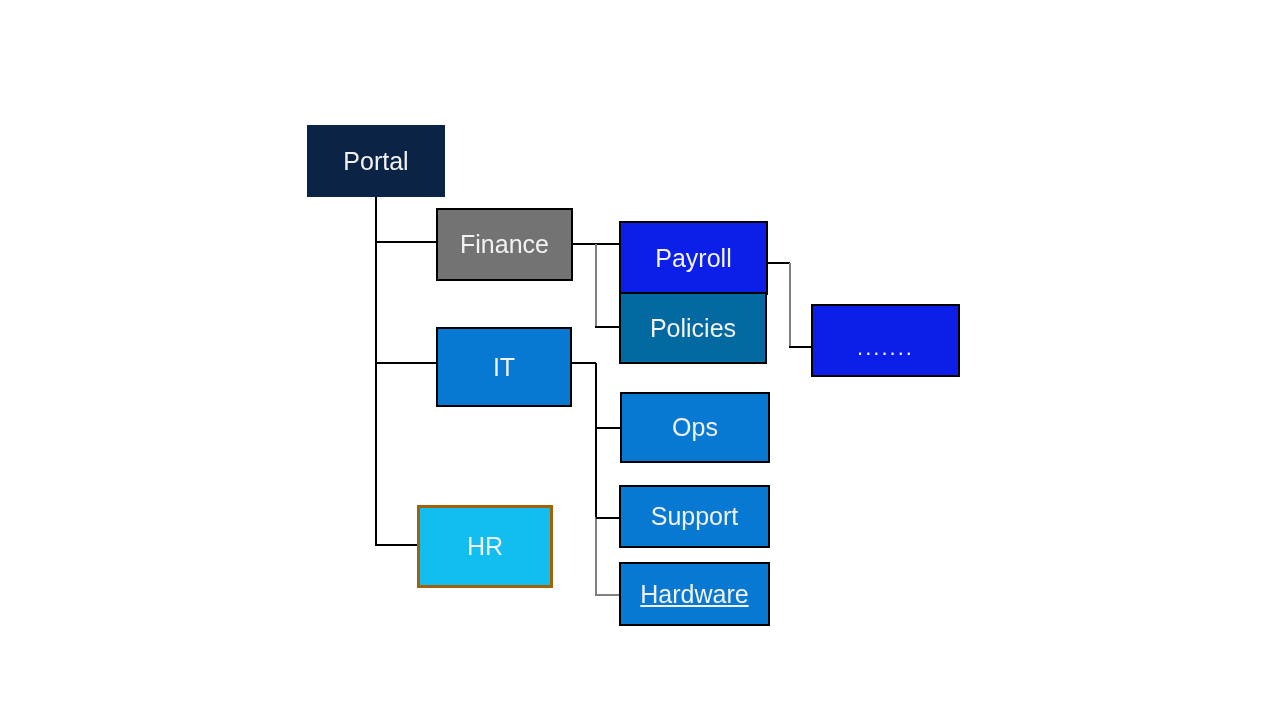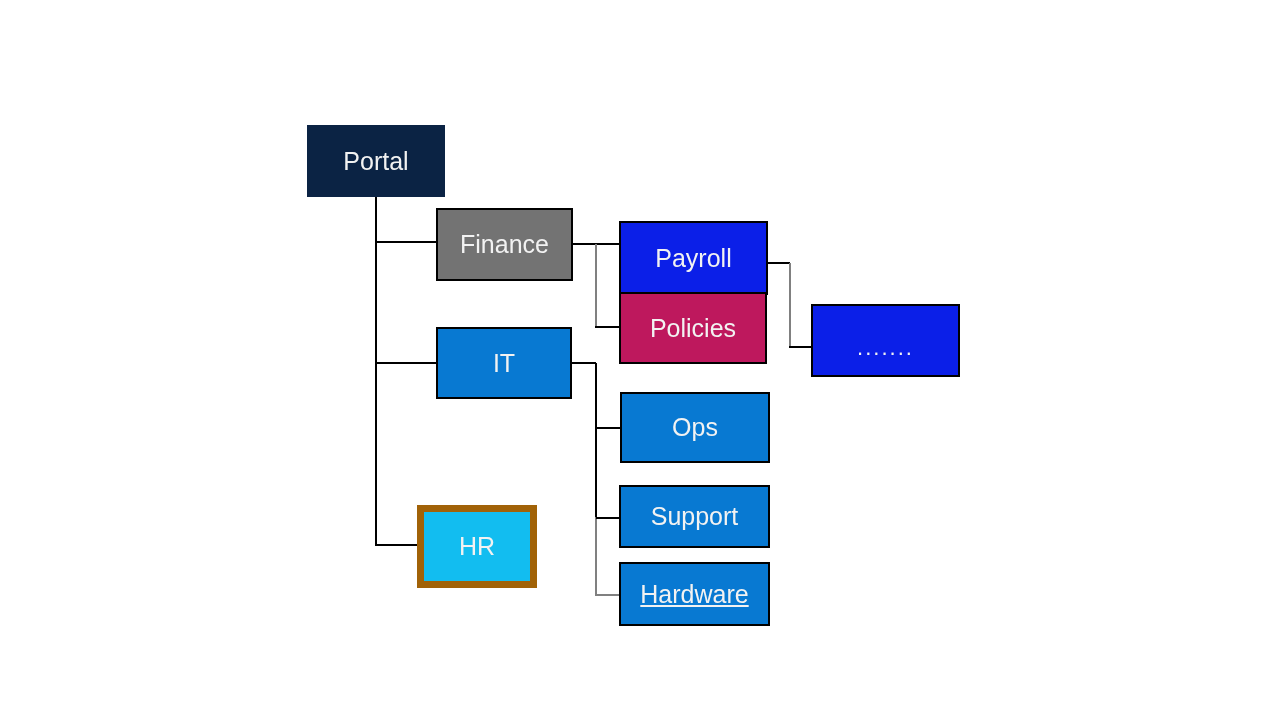--- a/index.html
+++ b/index.html
@@ -23,27 +23,27 @@
     justify-content: center;
     color: #f2f2f2;
     font-size: 25px;
     font-weight: 400;
     border: 2px solid #000000;
     user-select: none;
   }
   .n-portal   { left:307px; top:125px; width:138px; height:72px; background:#0b2344; border:none; }
   .n-finance  { left:436px; top:208px; width:137px; height:73px; background:#737373; }
   .n-payroll  { left:619px; top:209px; width:149px; height:74px; background:#0b1fe8;margin-top:12px; }
-  .n-policies { left:619px; top:292px; width:148px; height:72px; background:#be185d; }
+  .n-policies { left:619px; top:292px; width:148px; height:72px; background:#0369a1; }
   .n-more     { left:811px; top:304px; width:149px; height:73px; background:#0b1fe8; padding-top:15px; font-size:22px; letter-spacing:2px; }
-  .n-it       { left:436px; top:327px; width:136px; height:72px; background:#0879d2; }
+  .n-it       { left:436px; top:327px; width:136px; height:80px; background:#0879d2; }
   .n-ops      { left:620px; top:392px; width:150px; height:71px; background:#0879d2; }
   .n-support  { left:619px; top:485px; width:151px; height:63px; background:#0879d2; }
   .n-hardware { left:619px; top:562px; width:151px; height:64px; background:#0879d2;text-decoration:underline; }
-  .n-hr       { left:417px; top:505px; width:120px; height:83px; background:#12bdf0; border:7px solid #a16207; }
+  .n-hr       { left:417px; top:505px; width:136px; height:83px; background:#12bdf0; border:3px solid #a16207; }
 
   .line { position: absolute; background: #000000; }
   .line.gray { background: #808080; }
   .h { height: 2px; }
   .v { width: 2px; }
 
   .l-trunk          { left:375px; top:196px; height:350px; }
   .l-finance-branch { left:376px; top:241px; width:60px; }
   .l-it-branch      { left:376px; top:362px; width:60px; }
   .l-hr-branch      { left:376px; top:544px; width:41px; }

